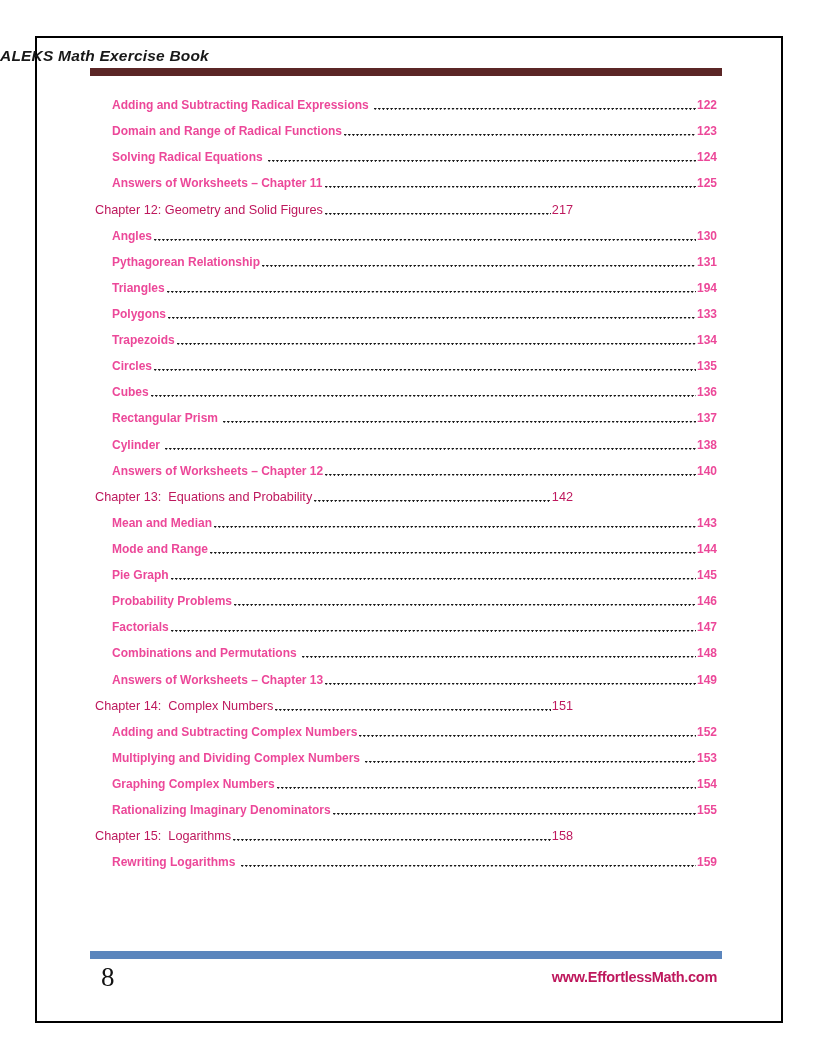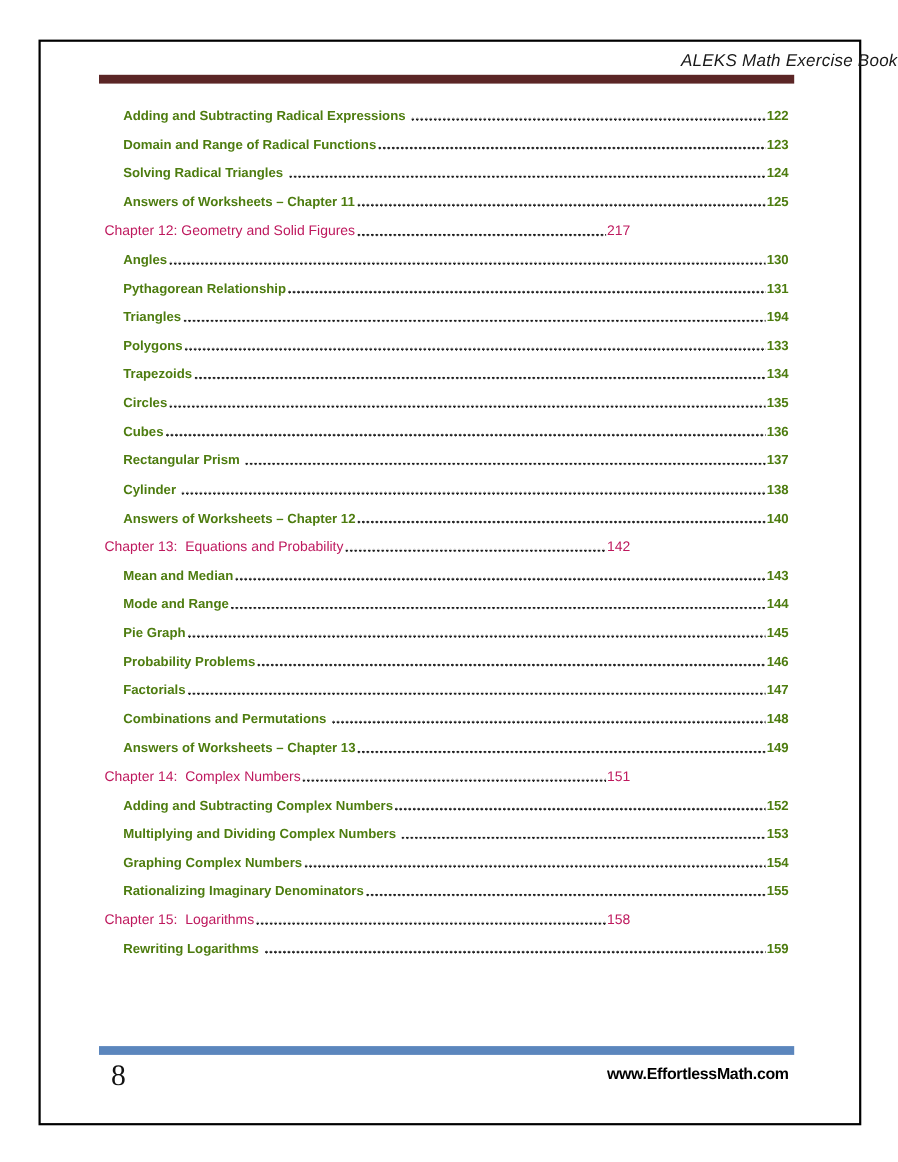--- a/index.html
+++ b/index.html
@@ -18,23 +18,23 @@
     top: 36px;
     width: 744px;
     height: 983px;
     border: 2px solid #000000;
   }
   .header-title {
     position: absolute;
     left: 0;
     right: 0;
     top: 47px;
-    text-align: right;
+    text-align: left;
     font-size: 15.5px;
-    font-weight: normal;
+    font-weight: bold;
     font-style: italic;
     color: #181818;
     letter-spacing: 0.2px;
   }
   .accent-bar-top {
     position: absolute;
     left: 90px;
     top: 68px;
     width: 632px;
     height: 8px;
@@ -45,21 +45,21 @@
     left: 95px;
     top: 91px;
     width: 622px;
   }
   .toc-row {
     display: flex;
     align-items: flex-end;
     height: 26.12px;
     box-sizing: border-box;
     padding-bottom: 5px;
-    color: #4d7c0f;
+    color: #ec4899;
   }
   .toc-row.sub {
     padding-left: 17px;
     font-weight: bold;
     font-size: 12px;
   }
   .toc-row.chapter {
     width: 478px;
     font-size: 12.7px;
     font-weight: normal;
@@ -90,21 +90,21 @@
     font-size: 27px;
     font-weight: normal;
     color: #121212;
   }
   .footer-website {
     position: absolute;
     right: 99px;
     top: 969px;
     font-size: 14.5px;
     font-weight: bold;
-    color: #000000;
+    color: #be185d;
     letter-spacing: -0.3px;
   }
 </style>
 </head>
 <body>
 
 <div class="page-border"></div>
 
 <div class="header-title">ALEKS Math Exercise Book</div>
 
@@ -115,21 +115,21 @@
     <span class="toc-label">Adding and Subtracting Radical Expressions </span>
     <span class="toc-leader"></span>
     <span class="toc-pagenum">122</span>
   </div>
     <div class="toc-row sub">
     <span class="toc-label">Domain and Range of Radical Functions</span>
     <span class="toc-leader"></span>
     <span class="toc-pagenum">123</span>
   </div>
     <div class="toc-row sub">
-    <span class="toc-label">Solving Radical Triangles </span>
+    <span class="toc-label">Solving Radical Equations </span>
     <span class="toc-leader"></span>
     <span class="toc-pagenum">124</span>
   </div>
     <div class="toc-row sub">
     <span class="toc-label">Answers of Worksheets – Chapter 11</span>
     <span class="toc-leader"></span>
     <span class="toc-pagenum">125</span>
   </div>
     <div class="toc-row chapter">
     <span class="toc-label">Chapter 12: Geometry and Solid Figures</span>

